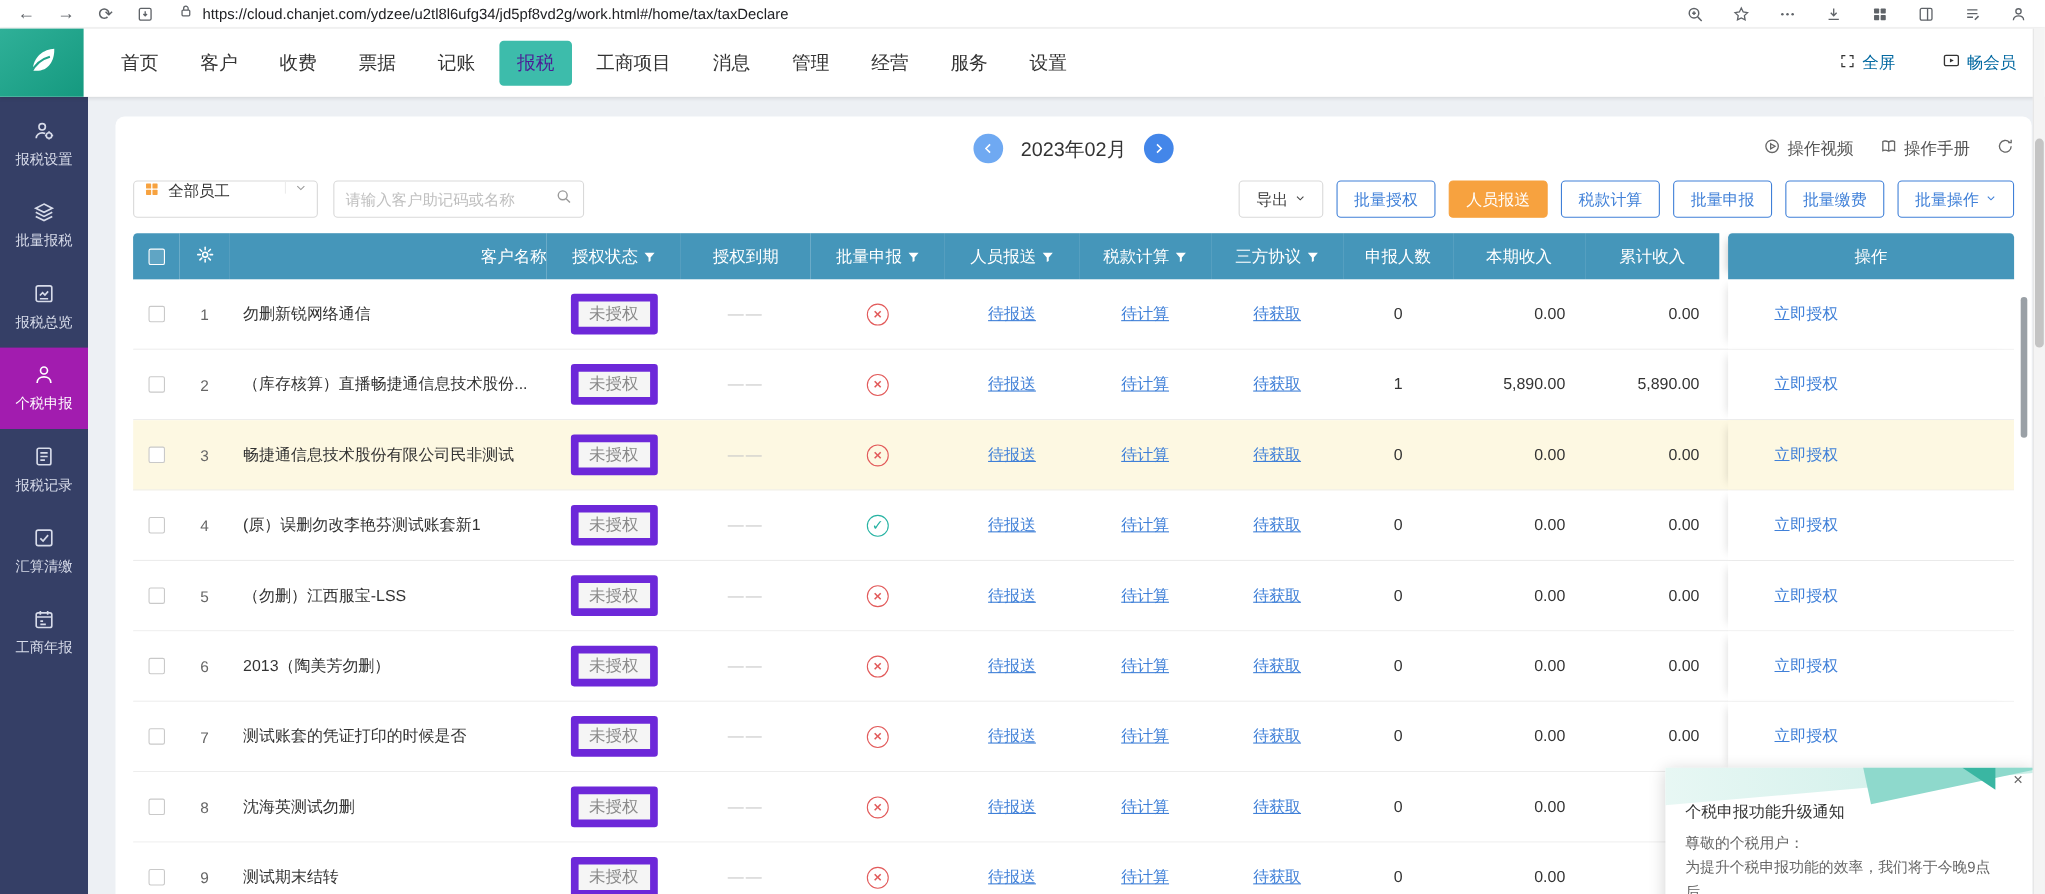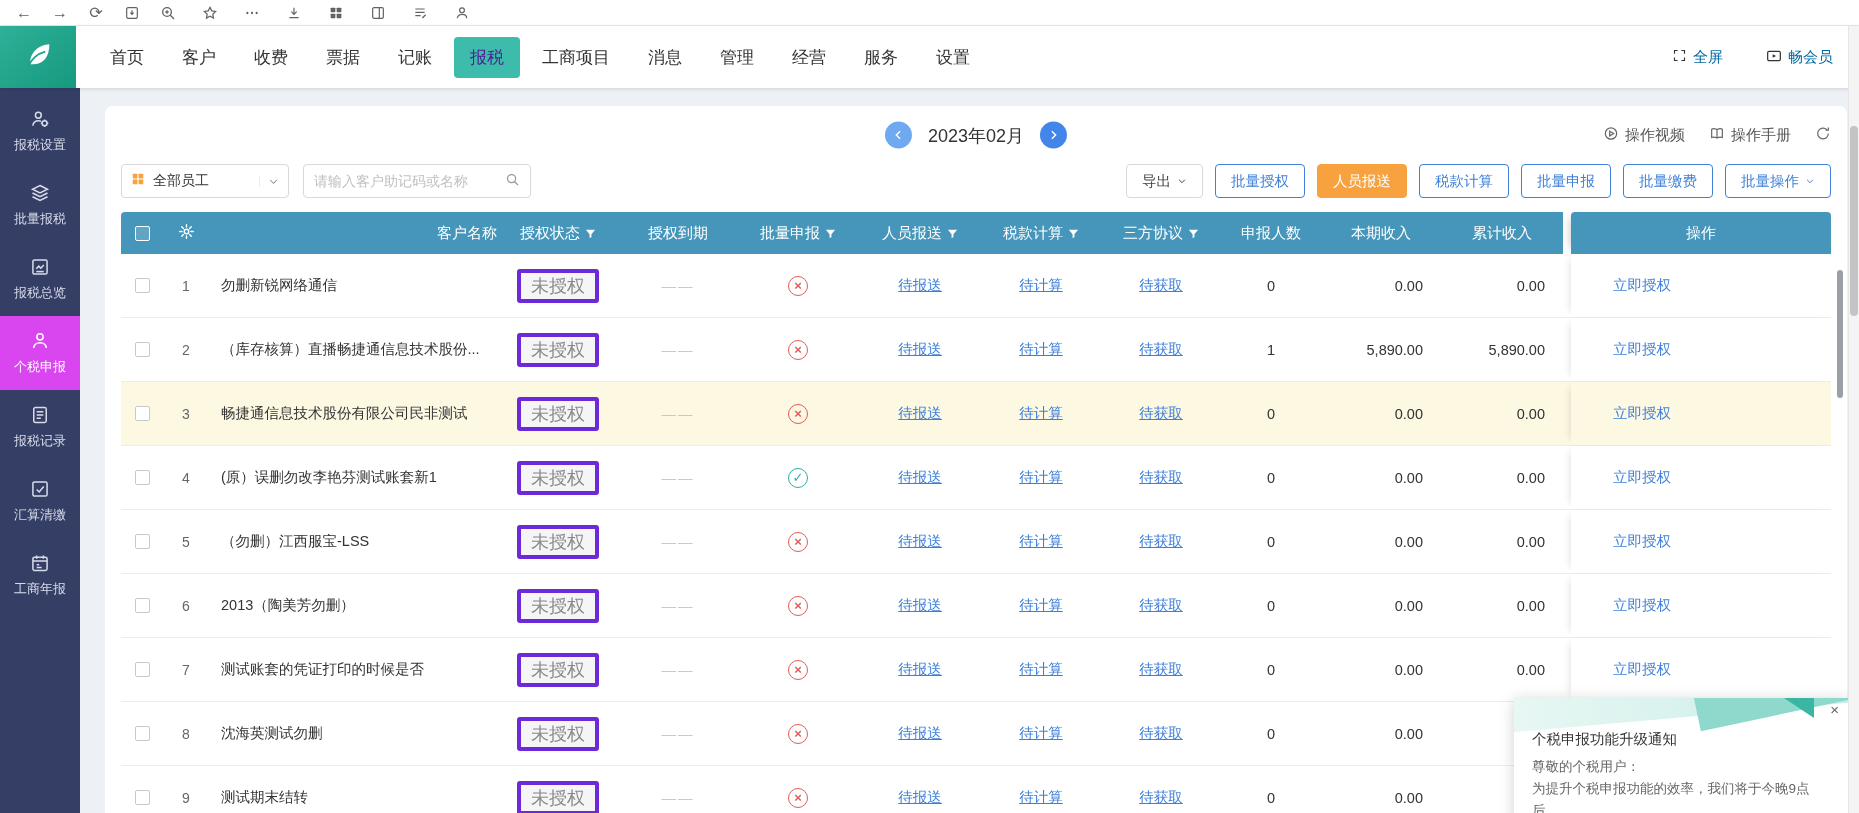--- a/index.html
+++ b/index.html
@@ -21,36 +21,36 @@
   .nav-items{display:flex;align-items:center;gap:6px;margin-left:18px}
   .nav-item{padding:9px 16px;font-size:17px;color:#333;border-radius:4px;white-space:nowrap;cursor:pointer}
   .nav-item.active{background:#3dbcab;color:#4c1d95}
   .nav-right{margin-left:auto;display:flex;align-items:center;gap:43px;margin-right:26px;font-size:15px;color:#0369a1}
   .nr{display:flex;align-items:center;gap:6px;cursor:pointer}
 
   
   .main{flex:1;display:flex;background:#edf0f4;min-height:0;position:relative}
   .sidebar{width:80px;flex:none;background:#353f66;display:flex;flex-direction:column;padding-top:6px}
   .side-item{height:74px;display:flex;flex-direction:column;align-items:center;justify-content:center;gap:7px;color:#d8dcea;font-size:13px;cursor:pointer}
-  .side-item.active{background:#d946ef;color:#fff}
+  .side-item.active{background:#a21caf;color:#fff}
   .side-icon svg{display:block}
 
   .content{flex:1;min-width:0;padding:18px 12px 0 25px;display:flex}
   .panel{flex:1;min-width:0;background:#fff;border-radius:8px 8px 0 0;display:flex;flex-direction:column;padding:0 16px;position:relative}
 
   .panel-top{height:58px;flex:none;position:relative}
   .period-nav{position:absolute;left:50%;top:50%;transform:translate(-50%,-50%);display:flex;align-items:center;gap:16px}
   .pn-btn{width:27px;height:27px;border-radius:50%;border:none;color:#fff;display:flex;align-items:center;justify-content:center}
   .pn-prev{background:#6fa9f2}.pn-next{background:#4386e9}
   .period-label{font-size:18px;font-weight:normal;color:#333}
   .help-links{position:absolute;right:0;top:50%;transform:translateY(-50%);display:flex;gap:24px;color:#555;font-size:15px}
   .help-item{display:flex;align-items:center;gap:6px;cursor:pointer;white-space:nowrap}
 
   .filter-row{display:flex;align-items:center;gap:14px;padding-bottom:14px;flex:none}
-  .employee-select{width:168px;height:34px;border:1px solid #d9d9d9;border-radius:4px;display:flex;align-items:center;padding:0 9px;gap:8px;background:#fff;cursor:pointer}
+  .employee-select{width:168px;height:34px;border:1px solid #d9d9d9;border-radius:4px;display:flex;align-items:flex-start;padding:0 9px;gap:8px;background:#fff;cursor:pointer}
   .employee-select .lbl{flex:1;font-size:14px;color:#333}
   .employee-select .chev-wrap{border-left:1px solid #ececec;padding-left:8px;color:#999;display:flex;align-items:center}
   .search-box{width:228px;height:34px;border:1px solid #d9d9d9;border-radius:4px;display:flex;align-items:center;background:#fff;padding:0 10px;gap:6px}
   .search-box input{flex:1;min-width:0;border:none;outline:none;font-size:14px;color:#333;background:transparent}
   .search-box input::placeholder{color:#c0c0c0}
   .toolbar{margin-left:auto;display:flex;gap:12px}
   .btn{height:34px;padding:0 15px;border-radius:4px;font-size:14.5px;display:flex;align-items:center;gap:6px;background:#fff;border:1px solid #d9d9d9;color:#444;white-space:nowrap}
   .btn-blue{border-color:#4080d8;color:#4080d8}
   .btn-orange{background:#f7a23f;border-color:#f7a23f;color:#fff}
 
@@ -77,21 +77,21 @@
   .col-declare_count{width:100px;flex:none}
   .col-current_income{width:120px;flex:none}
   .col-total_income{width:122px;flex:none}
   .col-action{flex:1;min-width:0;margin-left:8px}
   .th.col-name{justify-content:flex-end;padding-left:12px}
   .td.col-name{justify-content:flex-start;padding:0 10px 0 12px}
   .td.col-name .name-text{white-space:nowrap;overflow:hidden;text-overflow:ellipsis}
   .td.col-no{color:#666;font-size:14px}
   .td.col-current_income,.td.col-total_income{justify-content:flex-end;padding-right:18px}
   .td.col-action{justify-content:flex-start;padding-left:42px;background:#fff;box-shadow:-6px 0 8px -6px rgba(0,0,0,.15)}
-  .badge{background:#f5f5f5;border:4px solid #6d28d9;border-radius:3px;color:#8a8a8a;font-size:18px;padding:4px 10px;line-height:1;white-space:nowrap}
+  .badge{background:#f5f5f5;border:7px solid #6d28d9;border-radius:3px;color:#8a8a8a;font-size:15px;padding:4px 10px;line-height:1;white-space:nowrap}
   .dash{color:#c9c9c9;letter-spacing:2px}
   .status-ic{width:20px;height:20px;border-radius:50%;display:flex;align-items:center;justify-content:center;font-size:13px;font-weight:bold;line-height:1}
   .status-ic.error{border:1.5px solid #e25b5b;color:#e25b5b}
   .status-ic.ok{border:1.5px solid #27b3a3;color:#27b3a3}
   .cell-link{color:#4080d8;text-decoration:underline;cursor:pointer}
   .action-link{color:#4080d8;cursor:pointer;text-decoration:none}
   .cb{width:15px;height:15px;border:1px solid #c9c9c9;border-radius:2px;background:#fff;display:inline-block}
   .cb-header{border-color:#fff;background:rgba(255,255,255,.15)}
 
   
@@ -116,20 +116,29 @@
   <div class="browser-bar">
     <span class="b-ic">←</span>
     <span class="b-ic">→</span>
     <span class="b-ic">⟳</span>
     <span class="b-ic">
       <svg width="16" height="16" viewBox="0 0 24 24" fill="none" stroke="#5f6368" stroke-width="1.8">
           <rect x="4" y="4" width="16" height="16" rx="2"></rect>
           <path d="M12 8v6M9.5 11.5L12 14l2.5-2.5"></path>
         </svg>
     </span>
+    <div class="addr">
+      <span>
+        <svg width="14" height="14" viewBox="0 0 24 24" fill="none" stroke="#5f6368" stroke-width="2">
+            <rect x="6" y="10.5" width="12" height="9" rx="1.5"></rect>
+            <path d="M8.5 10.5V8a3.5 3.5 0 0 1 7 0v2.5"></path>
+          </svg>
+      </span>
+      <span class="url-text">https://cloud.chanjet.com/ydzee/u2tl8l6ufg34/jd5pf8vd2g/work.html#/home/tax/taxDeclare</span>
+    </div>
     <div class="b-right">
       <span class="b-ic">
           <svg width="16" height="16" viewBox="0 0 24 24" fill="none" stroke="#5f6368" stroke-width="2">
             <circle cx="10.5" cy="10.5" r="6.5"></circle>
             <path d="M15.5 15.5L21 21M8 10.5h5M10.5 8v5"></path>
           </svg>
         </span>
       <span class="b-ic">
           <svg width="16" height="16" viewBox="0 0 24 24" fill="none" stroke="#5f6368" stroke-width="1.8">
             <path d="M12 3.5l2.6 5.3 5.9.9-4.3 4.1 1 5.8-5.2-2.7-5.2 2.7 1-5.8L3.5 9.7l5.9-.9z"></path>

